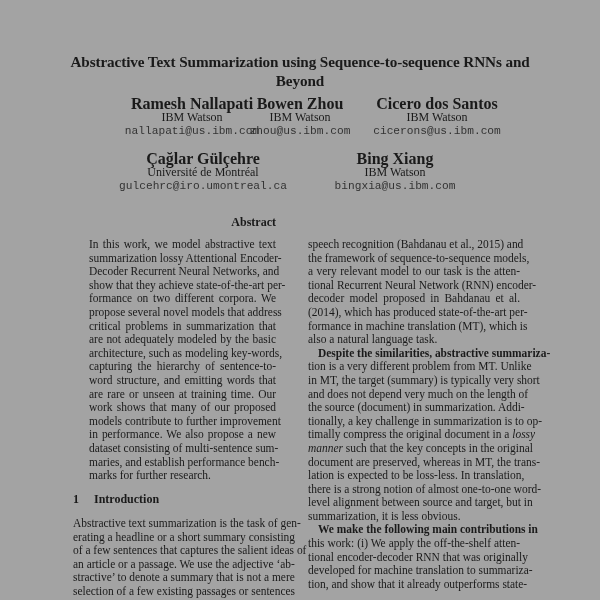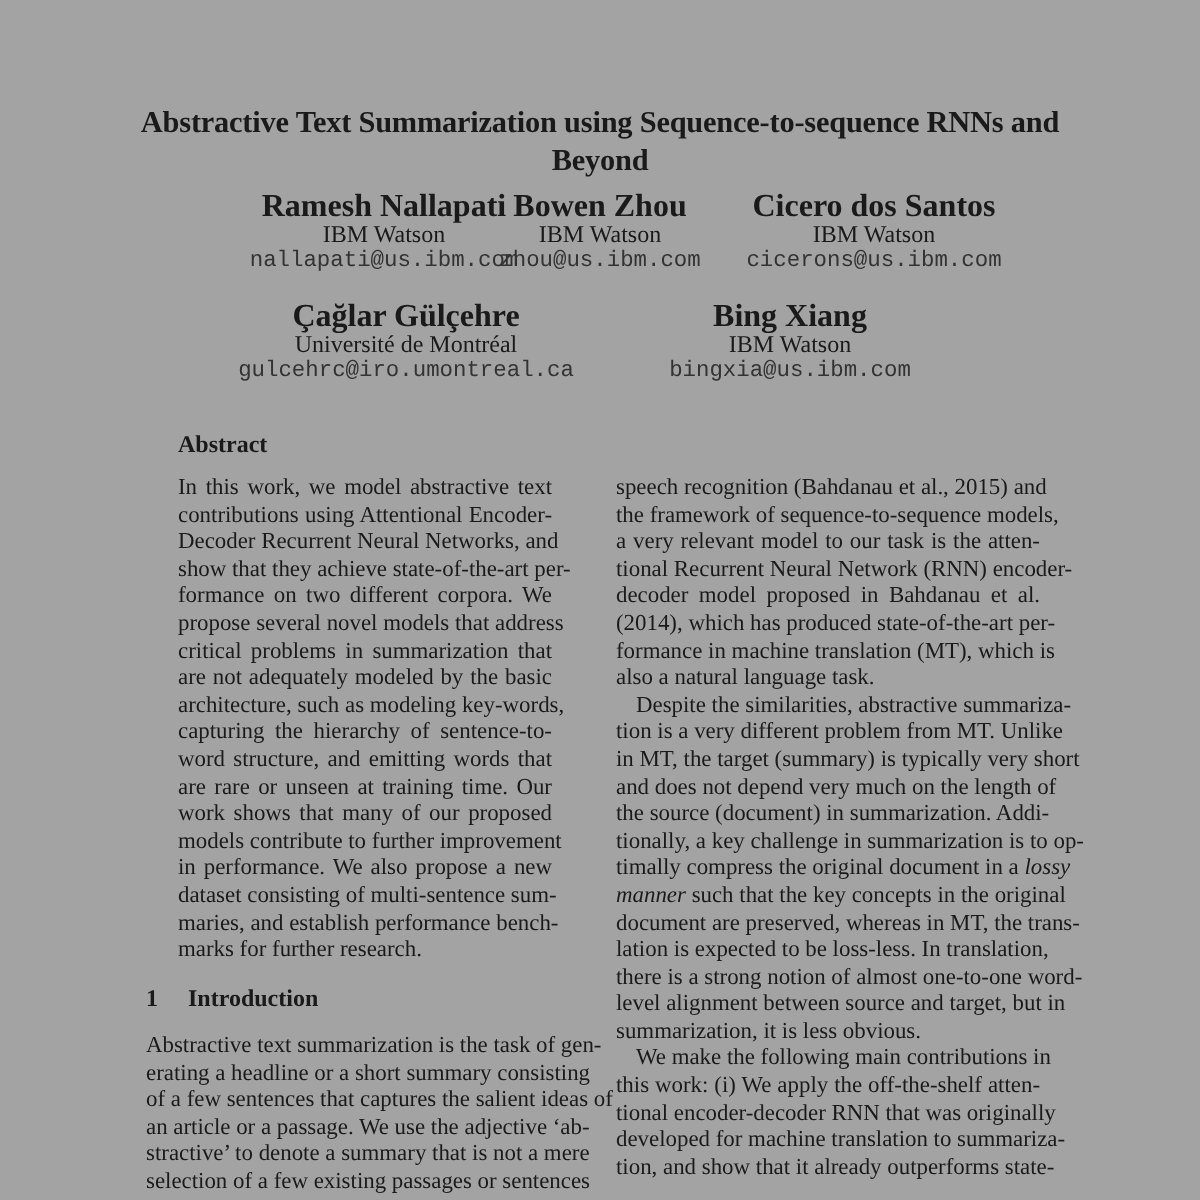--- a/index.html
+++ b/index.html
@@ -6,22 +6,22 @@
     body { width: 600px; height: 600px; overflow: hidden; position: relative; font-family: "Liberation Serif", "DejaVu Serif", serif; color: #1a1a1a; }
     .page { position: absolute; left: 0; top: 0; width: 600px; height: 600px; background: #a3a3a3; }
     .title { position: absolute; left: 60px; width: 480px; top: 53px; text-align: center; font-weight: bold; font-size: 15.2px; line-height: 18.5px; letter-spacing: -0.1px; }
     .author { position: absolute; text-align: center; width: 200px; }
     .author .name { font-weight: bold; font-size: 16px; line-height: 13.6px; }
     .author .affil { font-size: 12px; line-height: 13.6px; }
     .author .email { font-family: "Liberation Mono", "DejaVu Sans Mono", monospace; font-size: 11.2px; line-height: 14px; color: #333; }
     .col { position: absolute; font-size: 11.45px; line-height: 13.6px; text-align: justify; }
     .col .line { display: block; text-align: justify; text-align-last: justify; white-space: nowrap; height: 13.6px; }
     .col .line.last { text-align-last: left; }
-    .col .line.indent { padding-left: 10px; }
-    .abstract-heading { position: absolute; left: 89px; width: 187px; top: 215px; text-align: left; font-weight: bold; font-size: 12px; }
+    .col .line.indent { padding-left: 10px; font-weight: bold; }
+    .abstract-heading { position: absolute; left: 89px; width: 187px; top: 215px; text-align: right; font-weight: bold; font-size: 12px; }
     .section-heading { position: absolute; left: 73px; top: 492px; font-weight: bold; font-size: 12px; }
     .section-heading .num { display: inline-block; width: 21px; }
     em { font-style: italic; }
   </style>
 </head>
 <body>
 
 <div class="page">
 
   <div class="title">
@@ -52,21 +52,21 @@
   <div class="author" style="left:295px; top:152px;">
     <div class="name">Bing Xiang</div>
     <div class="affil">IBM Watson</div>
     <div class="email">bingxia@us.ibm.com</div>
   </div>
 
   <div class="abstract-heading">Abstract</div>
 
   <div class="col" id="abstract-col" style="left:89px; top:238px; width:187px;">
       <span class="line">In this work, we model abstractive text</span>
-      <span class="line">contributions using Attentional Encoder-</span>
+      <span class="line">summarization lossy Attentional Encoder-</span>
       <span class="line">Decoder Recurrent Neural Networks, and</span>
       <span class="line">show that they achieve state-of-the-art per-</span>
       <span class="line">formance on two different corpora.  We</span>
       <span class="line">propose several novel models that address</span>
       <span class="line">critical problems in summarization that</span>
       <span class="line">are not adequately modeled by the basic</span>
       <span class="line">architecture, such as modeling key-words,</span>
       <span class="line">capturing the hierarchy of sentence-to-</span>
       <span class="line">word structure, and emitting words that</span>
       <span class="line">are rare or unseen at training time.  Our</span>

